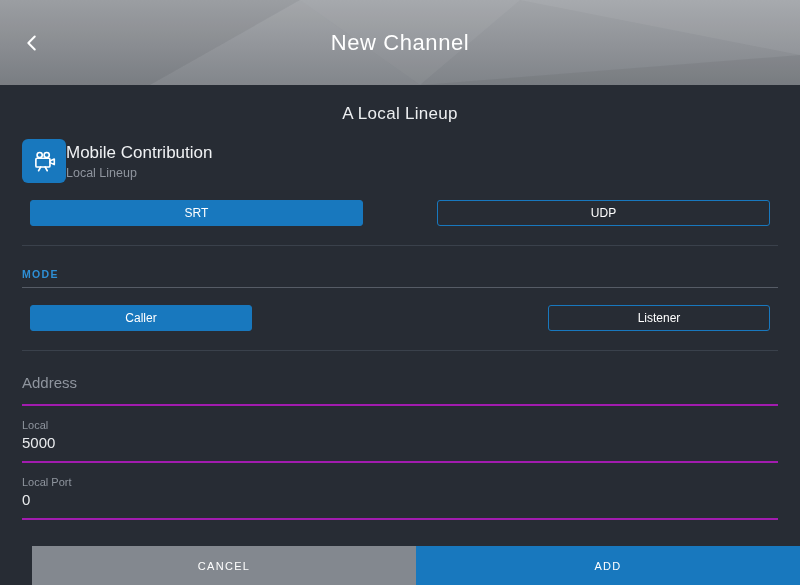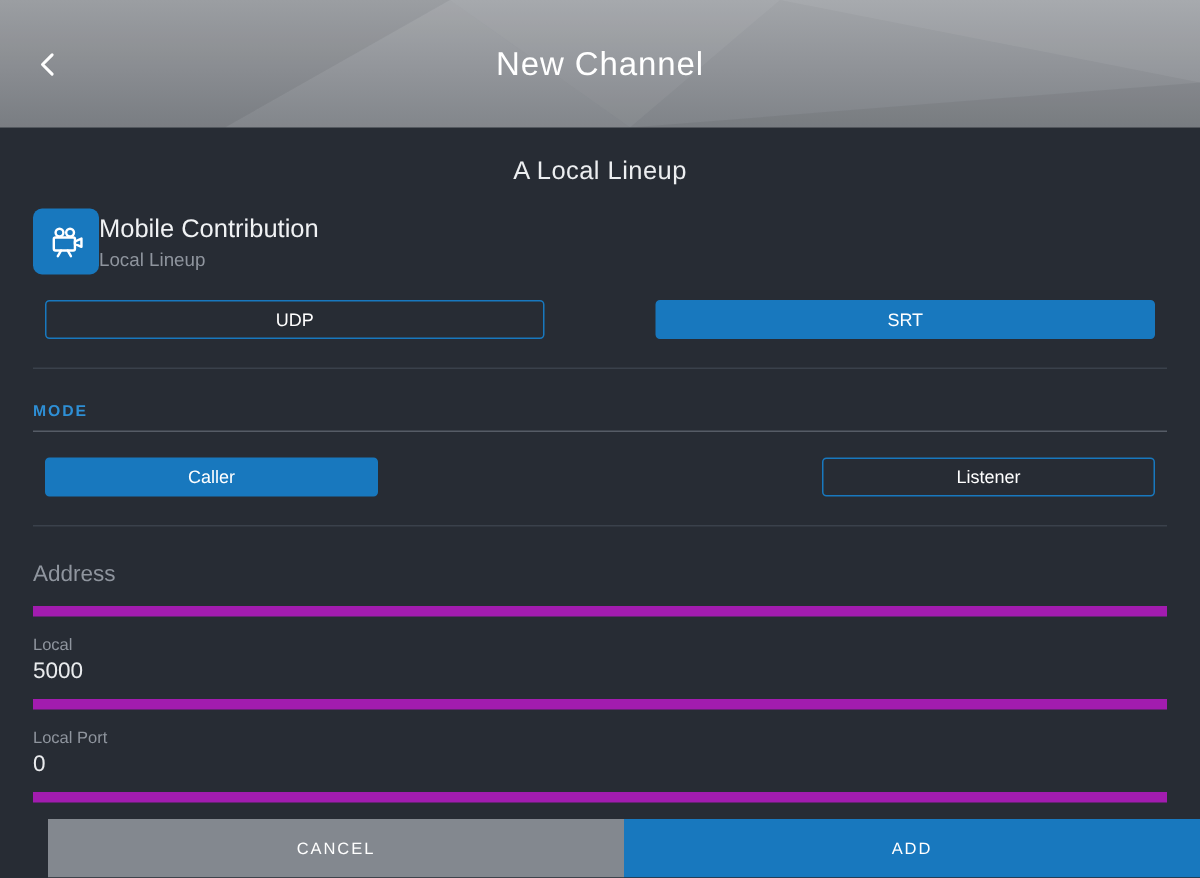--- a/index.html
+++ b/index.html
@@ -56,21 +56,21 @@
     height:26px; border-radius:3px; cursor:pointer;
     background:transparent; border:1px solid #1878be;
     color:#ffffff; font-size:12px; font-family:inherit;
   }
   .btn-row.two .opt { width:45%; }
   .btn-row.three .opt { width:30%; }
   .opt.selected { background:#1878be; }
 
   .divider { margin:19px 22px 0; border-top:1px solid #3a414b; height:0; }
 
-  .field { margin:0 22px; border-bottom:7px solid #a21caf; }
+  .field { margin:0 22px; border-bottom:2px solid #a21caf; }
   .field.address { margin-top:14px; }
   .field input {
     display:block; width:100%;
     background:transparent; border:none; outline:none;
     color:#e9ebed; font-size:15px; font-family:inherit;
   }
   .field.address input { padding:9px 0 13px; }
   .field.address input::placeholder { color:#8f959e; opacity:1; }
   .field .field-label { display:block; font-size:11px; color:#8f959e; padding-top:13px; }
   .field.stacked input { padding:3px 0 10px; }
@@ -120,22 +120,22 @@
           <line x1="13" y1="17.5" x2="15" y2="21"></line>
         </svg>
       </div>
       <div>
         <div class="source-name">Mobile Contribution</div>
         <div class="source-type">Local Lineup</div>
       </div>
     </div>
 
     <div class="btn-row two">
+      <button class="opt selected">SRT</button>
       <button class="opt">UDP</button>
-      <button class="opt selected">SRT</button>
     </div>
 
     <div class="divider"></div>
 
     <div class="section-label">MODE</div>
     <div class="btn-row three">
       <button class="opt selected">Caller</button>
       <button class="opt">Listener</button>
     </div>
 

